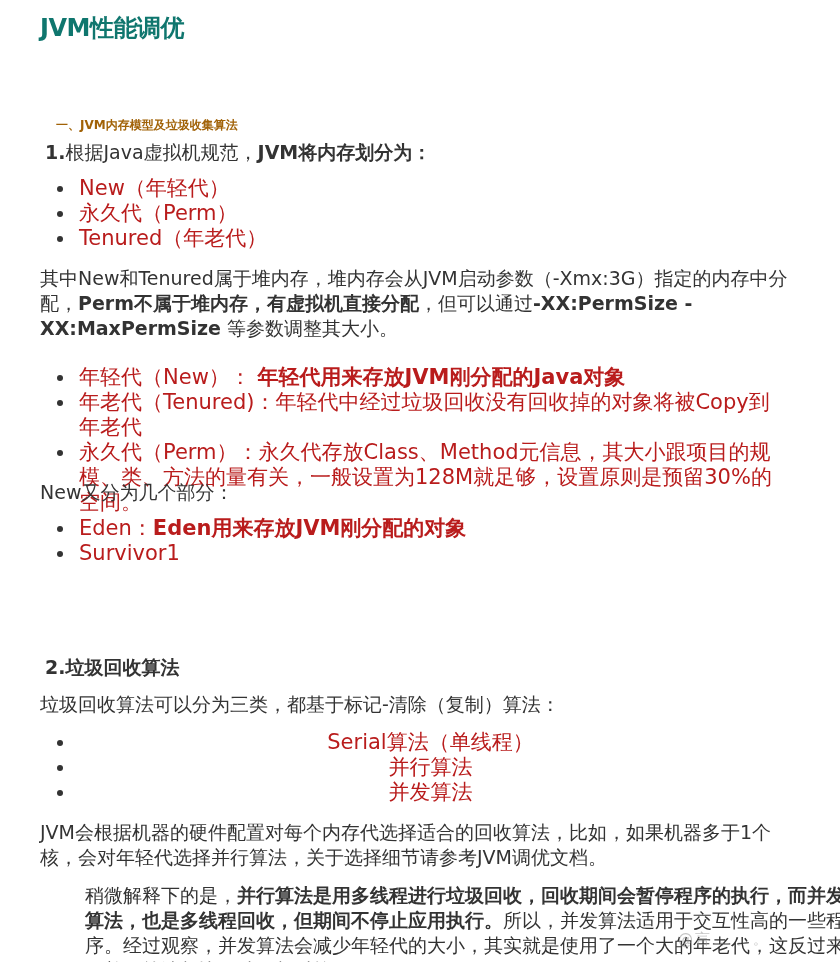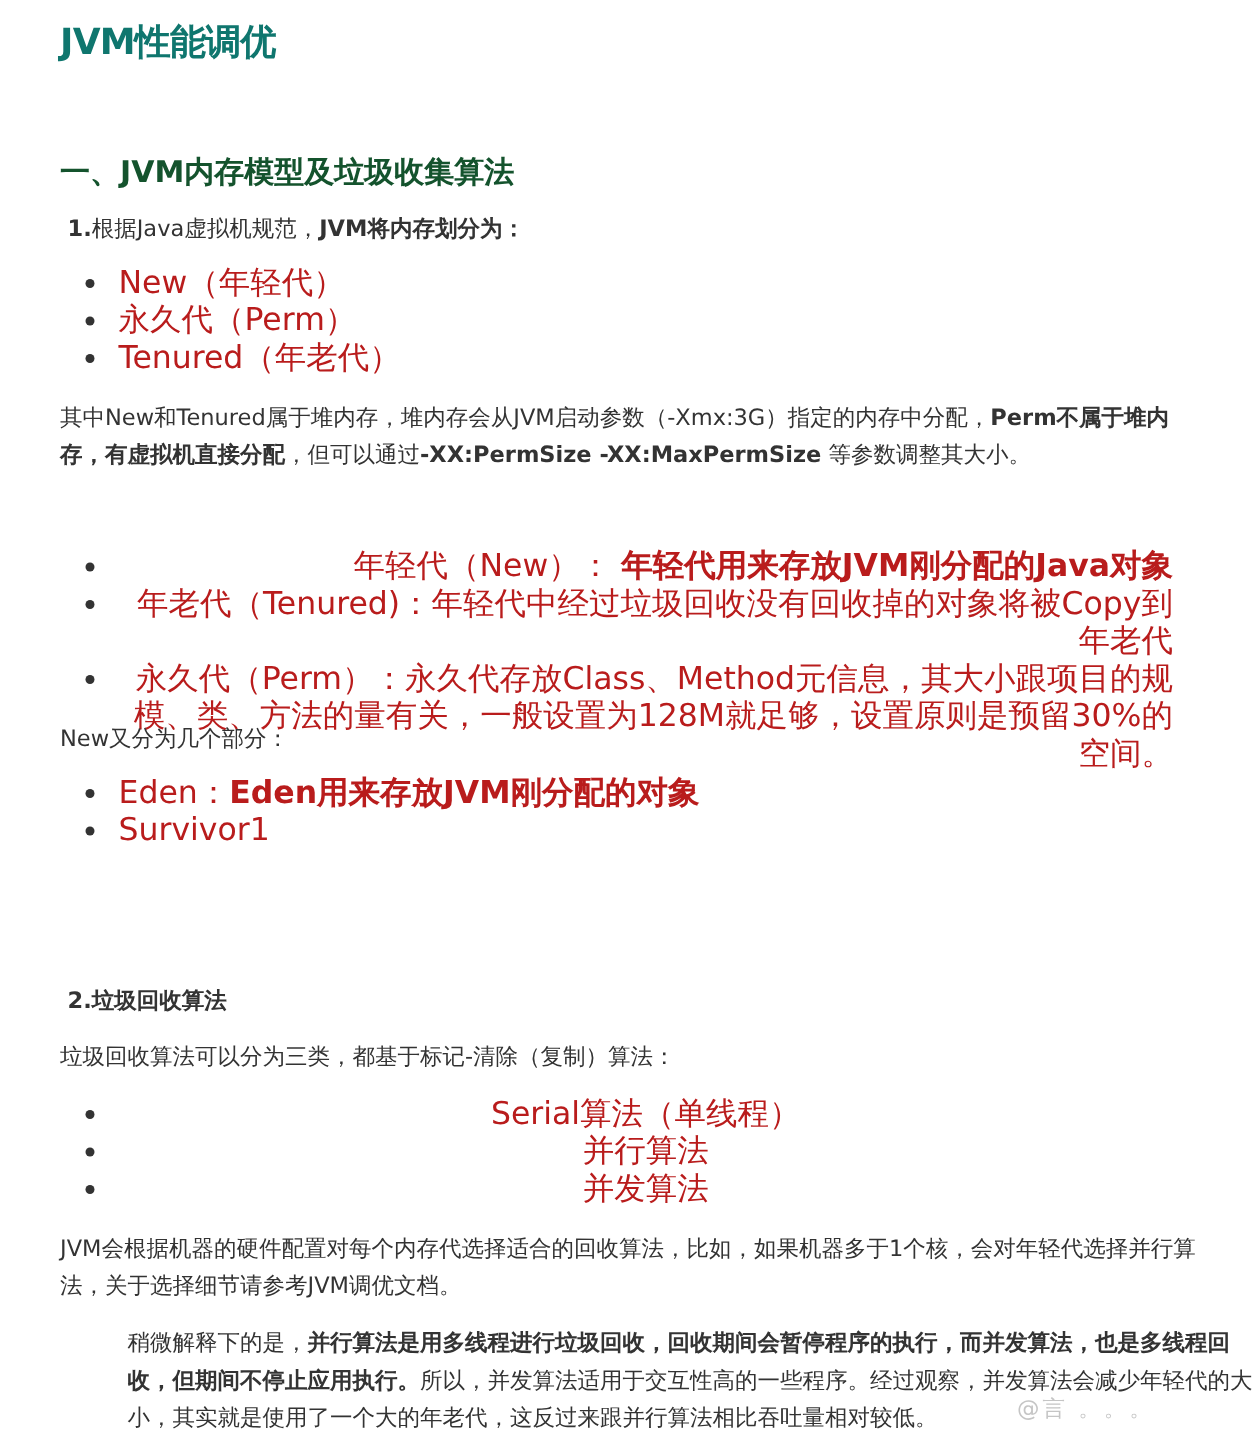--- a/index.html
+++ b/index.html
@@ -28,30 +28,30 @@
       font-size: 24px;
       font-weight: bold;
       color: #0f766e;
       margin: 0;
       letter-spacing: -0.5px;
     }
     .h2 {
       position: absolute;
       left: 40px;
       top: 101px;
-      font-size: 20px;
+      font-size: 12px;
       font-weight: bold;
-      margin: 0;
-      color: #14532d;
+      margin: 16px;
+      color: #a16207;
     }
     .p {
       position: absolute;
       left: 40px;
       width: 760px;
-      font-size: 15px;
+      font-size: 19px;
       line-height: 25px;
       margin: 0;
       color: #333;
     }
     .p b { font-weight: bold; color: #333; }
     .ul {
       position: absolute;
       left: 52px;
       width: 730px;
       margin: 0;
@@ -101,21 +101,21 @@
   <ul class="ul" style="top:176px;">
     <li><span class="bullet"></span><span>New（年轻代）</span></li>
     <li><span class="bullet"></span><span>永久代（Perm）</span></li>
     <li><span class="bullet"></span><span>Tenured（年老代）</span></li>
   </ul>
 
   <p class="p" style="top:266px;">
     <span> 其中New和Tenured属于堆内存，堆内存会从JVM启动参数（-Xmx:3G）指定的内存中分配，</span><b>Perm不属于堆内存，有虚拟机直接分配</b><span>，但可以通过</span><b>-XX:PermSize -XX:MaxPermSize</b><span> 等参数调整其大小。</span>
   </p>
 
-  <ul class="ul" style="top:365px;text-align:right;">
+  <ul class="ul" style="top:365px;">
     <li><span class="bullet"></span><span>年轻代（New）：</span> <b>年轻代用来存放JVM刚分配的Java对象</b></li>
     <li><span class="bullet"></span><span>年老代（Tenured)：</span><span>年轻代中经过垃圾回收没有回收掉的对象将被Copy到年老代</span></li>
     <li><span class="bullet"></span><span>永久代（Perm）：</span><span>永久代存放Class、Method元信息，其大小跟项目的规模、类、方法的量有关，一般设置为128M就足够，设置原则是预留30%的空间。</span></li>
   </ul>
 
   <p class="p" style="top:480px;">New又分为几个部分：</p>
 
   <ul class="ul" style="top:516px;">
     <li><span class="bullet"></span><span>Eden：</span><b>Eden用来存放JVM刚分配的对象</b></li>
     <li><span class="bullet"></span><span>Survivor1</span></li>

